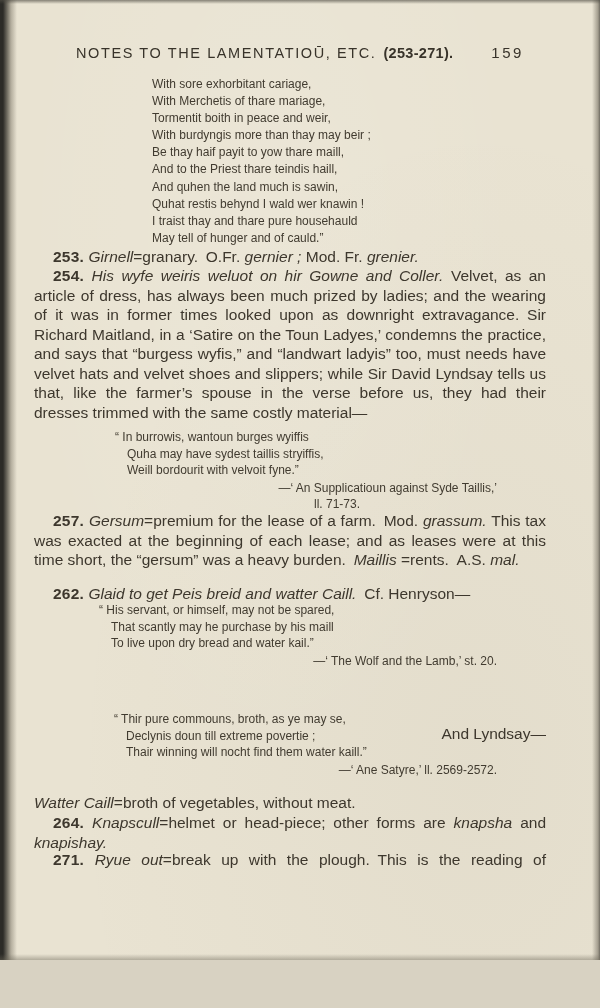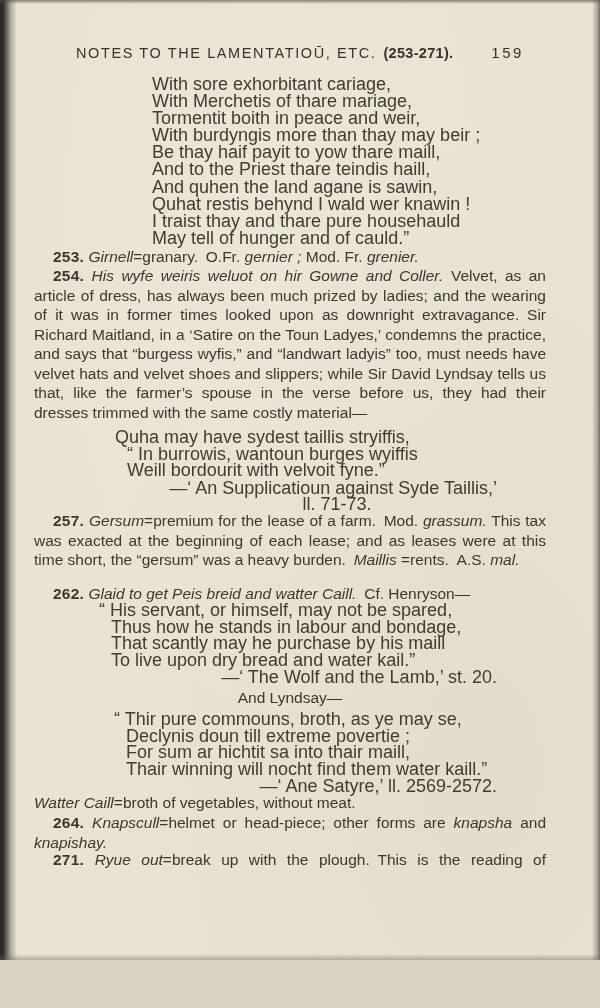--- a/index.html
+++ b/index.html
@@ -19,36 +19,36 @@
   .edge-top    { position:absolute; left:0; right:0; top:0; height:4px; z-index:6;
     background:linear-gradient(to bottom,rgba(80,77,68,0.65),rgba(80,77,68,0)); }
   .edge-bottom { position:absolute; left:0; right:0; bottom:0; height:6px; z-index:6;
     background:linear-gradient(to top,rgba(110,105,90,0.45),rgba(110,105,90,0)); }
 
   .header { position:absolute; top:44px; left:76px; white-space:nowrap;
     font-size:14.5px; letter-spacing:1.6px; color:#38332a; }
   .header .range { font-weight:700; letter-spacing:0.3px; margin-left:7px; }
   .header .pagenum { margin-left:38px; letter-spacing:2.5px; font-size:15px; }
 
-  .verse { position:absolute; font-size:18px; line-height:16.6px; color:#413b30; }
+  .verse { position:absolute; font-size:12px; line-height:16.6px; color:#413b30; }
   .verse .line { white-space:nowrap; }
   .verse.hang .line:first-child { text-indent:-12px; }
   .v1 { top:76px;  left:152px; right:110px; line-height:17.1px; }
   .q2 { top:429px; left:127px; right:103px; }
   .q3 { top:602px; left:111px; right:103px; }
   .q4 { top:711px; left:126px; right:103px; }
   .attr  { text-align:right;  margin-top:1px; white-space:nowrap; }
   .attr2 { text-align:center; padding-left:50px; }
 
   .note { position:absolute; left:34px; right:54px; margin:0;
     font-size:15.5px; line-height:19.5px; text-align:justify; color:#3d372d; }
   .indent { text-indent:19px; }
   .force-just { text-align-last:justify; }
   .n253 { top:247px; } .n254 { top:266px; } .n257 { top:511px; }
-  .n262 { top:584px; } .lynd { top:688px; text-align:center; }
+  .n262 { top:584px; } .lynd { top:724px; text-align:right; }
   .n262b{ top:793px; text-align:left; } .n264 { top:813px; } .n271 { top:850px; }
 
   .seg-b { font-weight:700; letter-spacing:0.2px; }
   .seg-i { font-style:italic; }
 </style>
 </head>
 <body>
 
 <div class="page">
   <div class="edge-left"></div>
@@ -61,60 +61,58 @@
   </div>
 
   <div class="verse v1">
     <div>
         <div class="line">With sore exhorbitant cariage,</div>
         <div class="line">With Merchetis of thare mariage,</div>
         <div class="line">Tormentit boith in peace and weir,</div>
         <div class="line">With burdyngis more than thay may beir ;</div>
         <div class="line">Be thay haif payit to yow thare maill,</div>
         <div class="line">And to the Priest thare teindis haill,</div>
-        <div class="line">And quhen the land agane is sawin,</div>
+        <div class="line">And quhen the land much is sawin,</div>
         <div class="line">Quhat restis behynd I wald wer knawin !</div>
         <div class="line">I traist thay and thare pure househauld</div>
         <div class="line">May tell of hunger and of cauld.”</div>
       </div>
   </div>
 
   <p class="note indent n253"><span class="seg-b">253. </span><span class="seg-i">Girnell</span><span>=granary. O.Fr. </span><span class="seg-i">gernier ;</span><span> Mod. Fr. </span><span class="seg-i">grenier.</span></p>
   <p class="note indent n254"><span class="seg-b">254. </span><span class="seg-i">His wyfe weiris weluot on hir Gowne and Coller.</span><span> Velvet, as an article of dress, has always been much prized by ladies; and the wearing of it was in former times looked upon as downright extravagance. Sir Richard Maitland, in a ‘Satire on the Toun Ladyes,’ condemns the practice, and says that “burgess wyfis,” and “landwart ladyis” too, must needs have velvet hats and velvet shoes and slippers; while Sir David Lyndsay tells us that, like the farmer’s spouse in the verse before us, they had their dresses trimmed with the same costly material—</span></p>
 
   <div class="verse hang q2">
     <div>
+        <div class="line">“ In burrowis, wantoun burges wyiffis</div>
         <div class="line">Quha may have sydest taillis stryiffis,</div>
-        <div class="line">“ In burrowis, wantoun burges wyiffis</div>
         <div class="line">Weill bordourit with velvoit fyne.”</div>
       </div>
     <div class="attr">—‘ An Supplicatioun against Syde Taillis,’</div>
     <div class="attr2">ll. 71-73.</div>
   </div>
 
   <p class="note indent n257"><span class="seg-b">257. </span><span class="seg-i">Gersum</span><span>=premium for the lease of a farm. Mod. </span><span class="seg-i">grassum.</span><span> This tax was exacted at the beginning of each lease; and as leases were at this time short, the “gersum” was a heavy burden. </span><span class="seg-i">Maillis</span><span> =rents. A.S. </span><span class="seg-i">mal.</span></p>
   <p class="note indent n262"><span class="seg-b">262. </span><span class="seg-i">Glaid to get Peis breid and watter Caill.</span><span> Cf. Henryson—</span></p>
 
   <div class="verse hang q3">
     <div>
         <div class="line">“ His servant, or himself, may not be spared,</div>
-        <div class="line">Thus how he stands in labour and bondage,</div>
         <div class="line">That scantly may he purchase by his maill</div>
         <div class="line">To live upon dry bread and water kail.”</div>
       </div>
     <div class="attr">—‘ The Wolf and the Lamb,’ st. 20.</div>
   </div>
 
   <p class="note lynd">And Lyndsay—</p>
 
   <div class="verse hang q4">
     <div>
         <div class="line">“ Thir pure commouns, broth, as ye may se,</div>
         <div class="line">Declynis doun till extreme povertie ;</div>
-        <div class="line">For sum ar hichtit sa into thair maill,</div>
         <div class="line">Thair winning will nocht find them water kaill.”</div>
       </div>
     <div class="attr">—‘ Ane Satyre,’ ll. 2569-2572.</div>
   </div>
 
   <p class="note n262b"><span class="seg-i">Watter Caill</span><span>=broth of vegetables, without meat.</span></p>
   <p class="note indent n264"><span class="seg-b">264. </span><span class="seg-i">Knapscull</span><span>=helmet or head-piece; other forms are </span><span class="seg-i">knapsha</span><span> and </span><span class="seg-i">knapishay.</span></p>
   <p class="note indent force-just n271"><span class="seg-b">271. </span><span class="seg-i">Ryue out</span><span>=break up with the plough. This is the reading of</span></p>
 </div>
 

